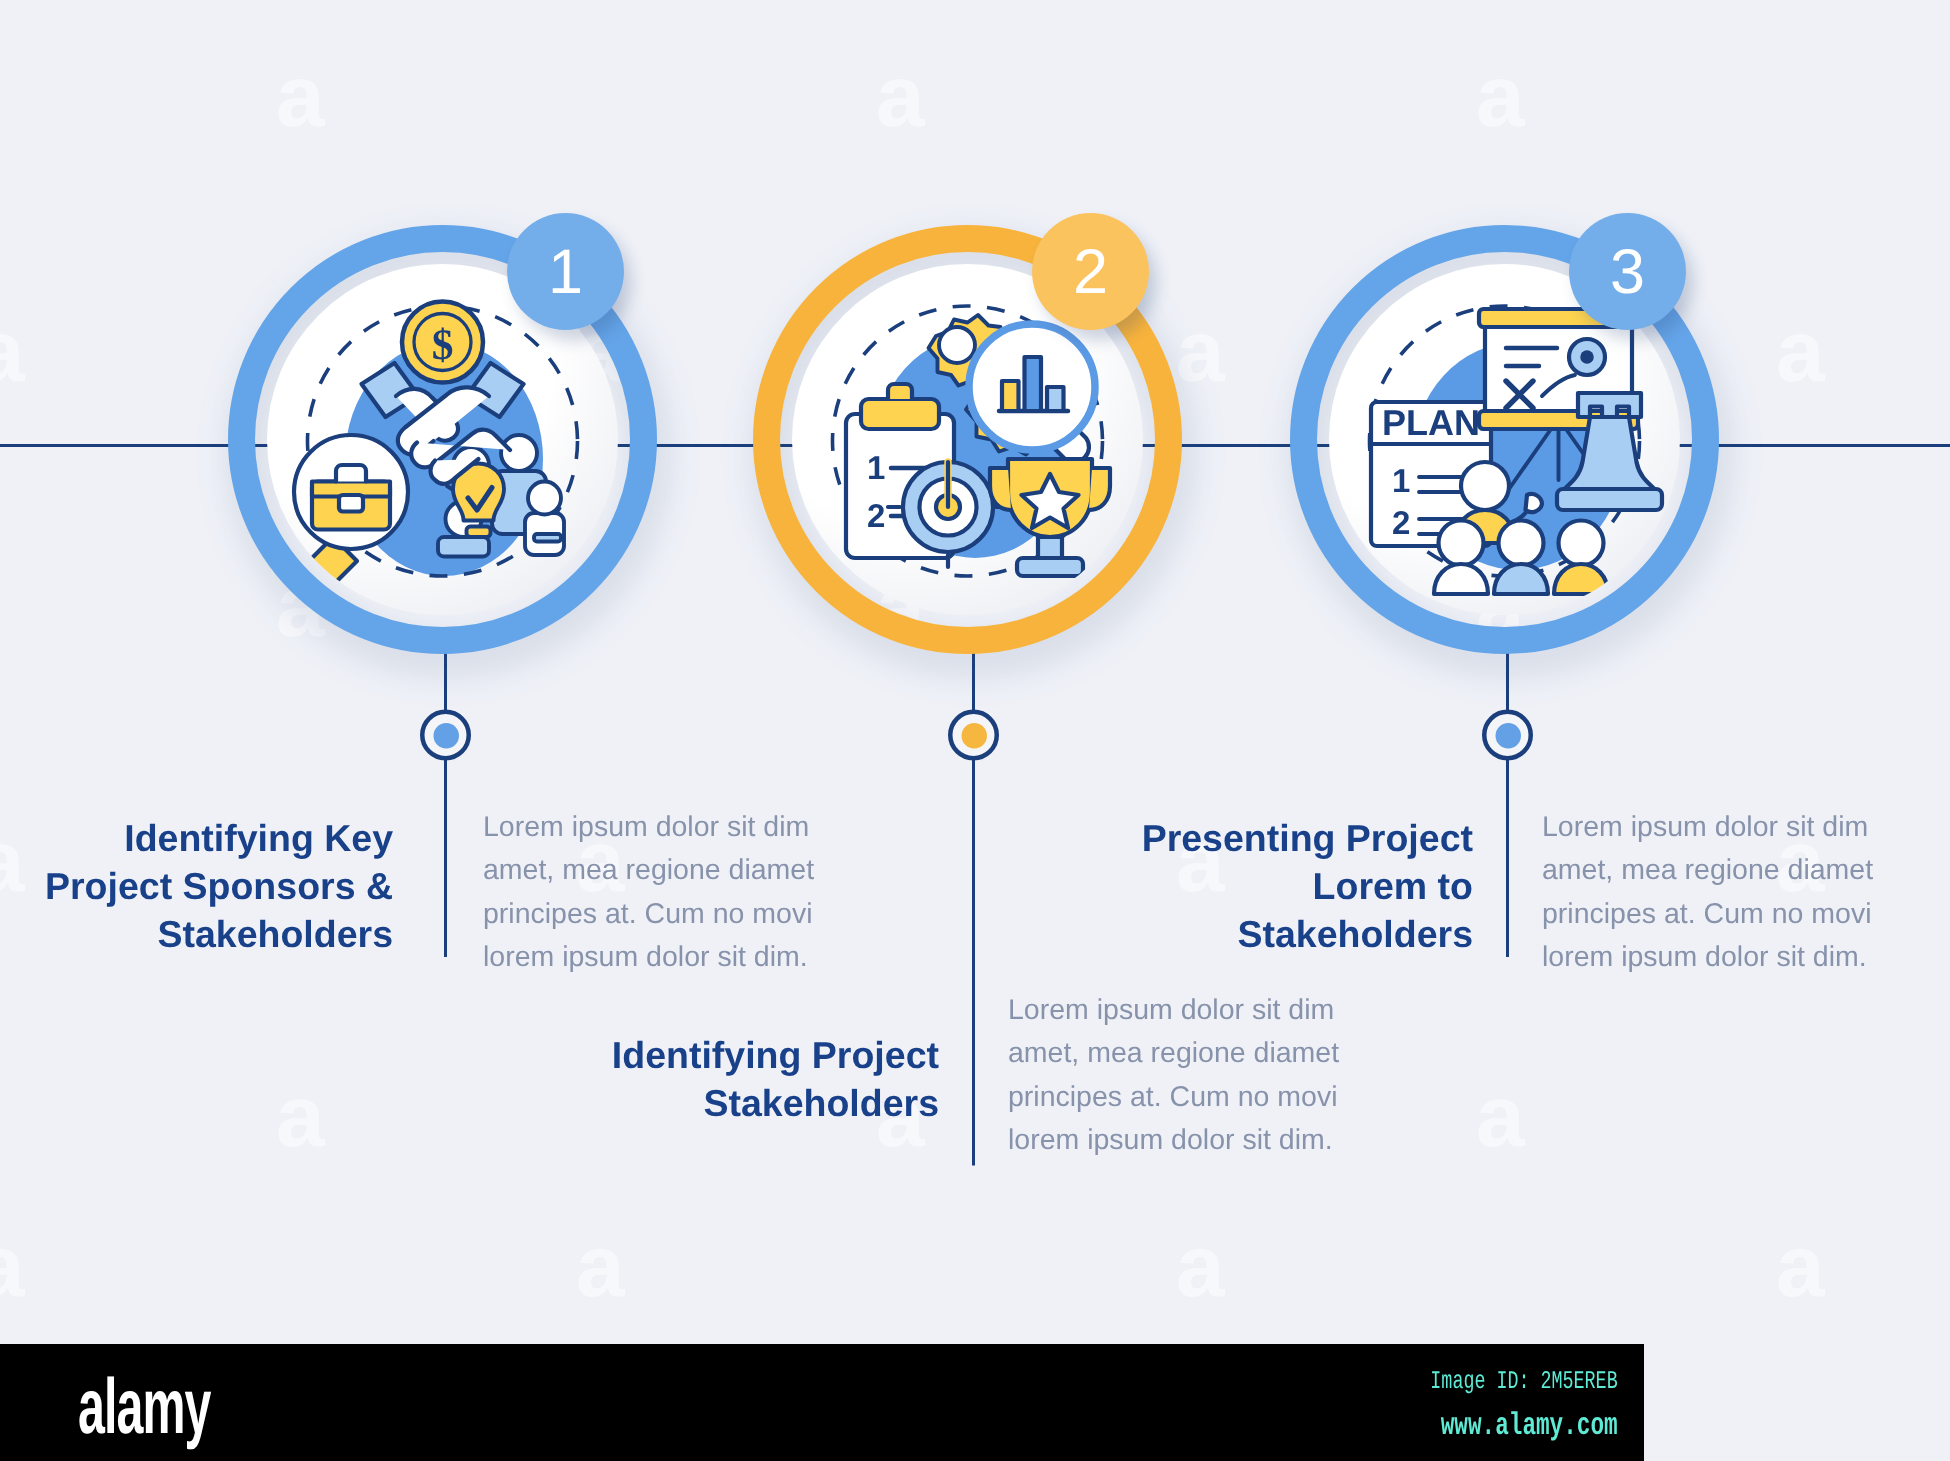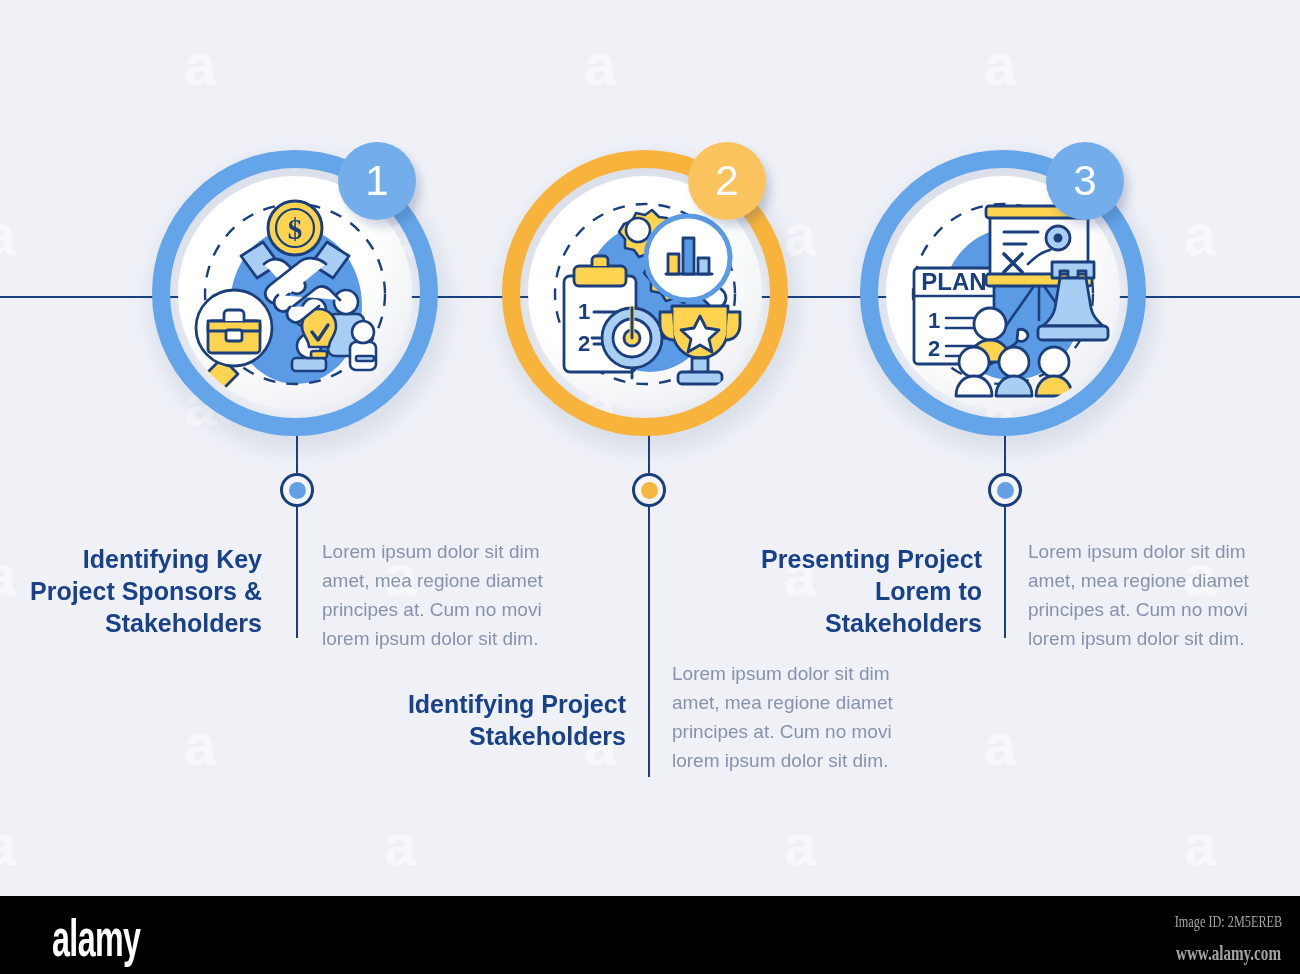--- a/index.html
+++ b/index.html
@@ -141,44 +141,44 @@
     font-size: 19px;
     line-height: 1.52;
     font-family: "Liberation Sans", sans-serif;
   }
 
   
   .footer {
     position: absolute;
     left: 0;
     top: 896px;
-    width: 1300px;
+    width: 1096px;
     height: 78px;
     background: #000000;
     z-index: 20;
   }
   .footer .logo {
     position: absolute;
     left: 52px;
     top: 12px;
     color: #ffffff;
     font-size: 52px;
     font-weight: 700;
     letter-spacing: -1px;
     transform: scaleX(.62);
     transform-origin: left top;
     font-family: "Liberation Sans", sans-serif;
   }
   .footer .meta {
     position: absolute;
     right: 18px;
     top: 16px;
-    text-align: center;
-    color: #a3a3a3;
-    font-family: Liberation Serif, serif;
+    text-align: right;
+    color: #5eead4;
+    font-family: Liberation Mono, monospace;
   }
   .footer .meta div {
     transform: scaleX(.72);
     transform-origin: right center;
   }
   .footer .id { font-size: 17px; font-weight: 400; margin-bottom: 9px; }
   .footer .url { font-size: 21px; font-weight: 700; }
 </style>
 </head>
 <body>

